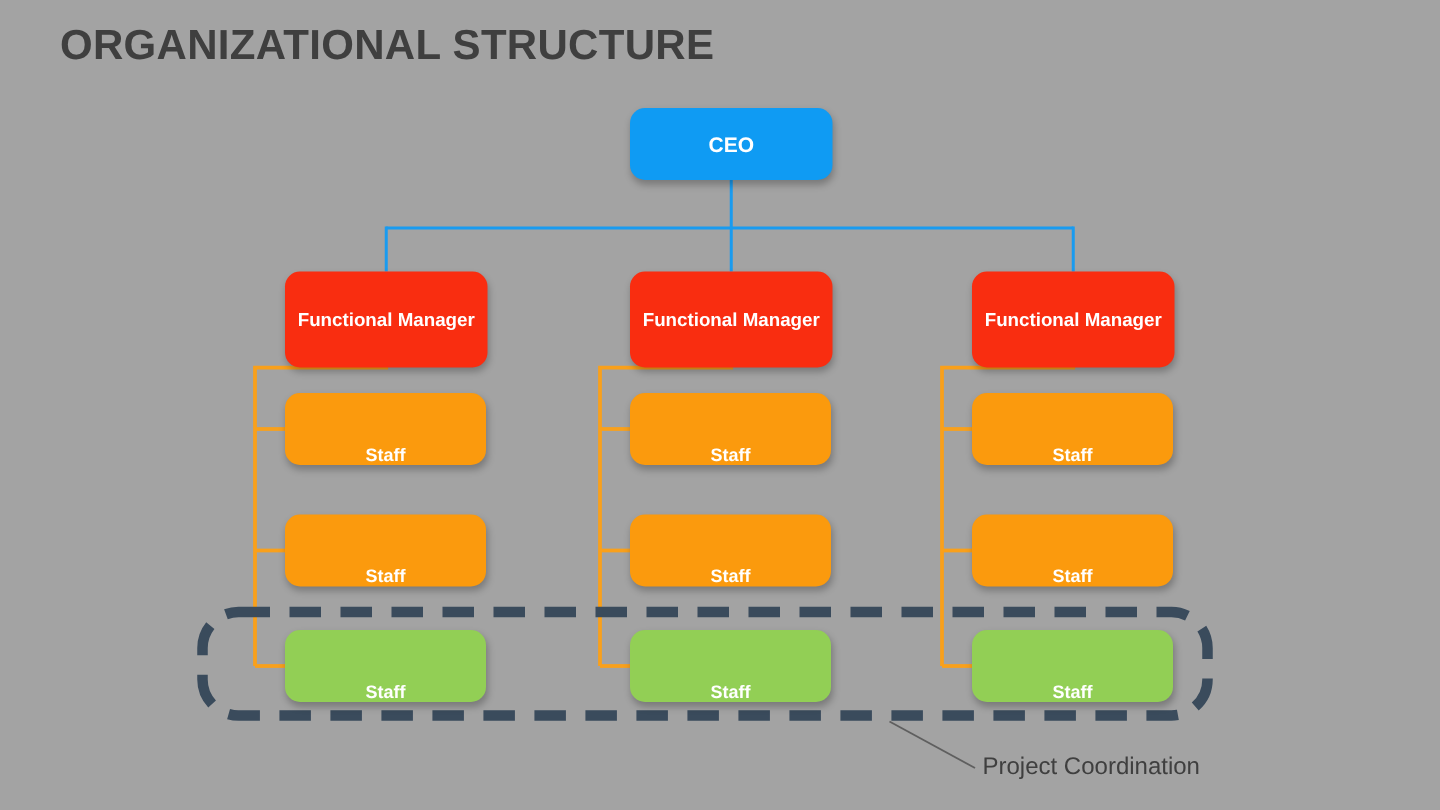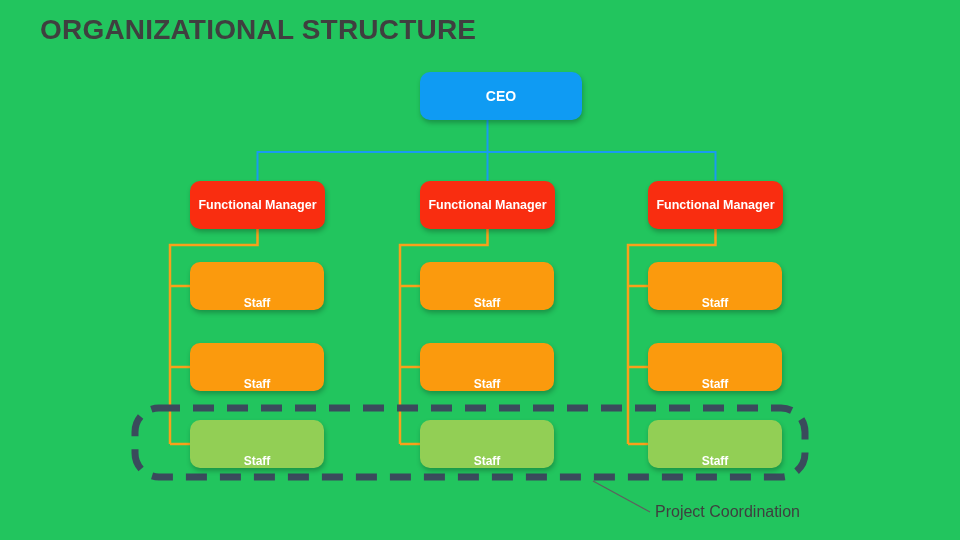--- a/index.html
+++ b/index.html
@@ -5,21 +5,21 @@
   html, body {
     margin: 0;
     padding: 0;
     background: #ffffff;
     font-family: "Liberation Sans", sans-serif;
   }
   .slide {
     position: relative;
     width: 960px;
     height: 540px;
-    background: #22c55e;
+    background: #a3a3a3;
     overflow: hidden;
   }
   .slide-title {
     position: absolute;
     left: 40px;
     top: 14px;
     margin: 0;
     font-size: 28px;
     font-weight: 700;
     letter-spacing: 0.2px;
@@ -38,27 +38,27 @@
     align-items: center;
     justify-content: center;
     border-radius: 10px;
     color: #ffffff;
     font-weight: 700;
     text-align: center;
     box-shadow: 1px 3px 5px rgba(0,0,0,0.25);
   }
   .node-ceo {
     left: 420px; top: 72px;
-    width: 162px; height: 48px;
+    width: 135px; height: 48px;
     background: #0f9bf3;
     font-size: 14px;
   }
   .node-manager {
     top: 181px;
-    width: 135px; height: 48px;
+    width: 135px; height: 64px;
     background: #f92d10;
     font-size: 12.5px;
   }
   .node-staff {
     width: 134px; height: 48px;
     background: #fb9a0d;
     font-size: 12px;
     align-items: flex-end;
   }
   .node-staff.green { background: #92cf55; }

